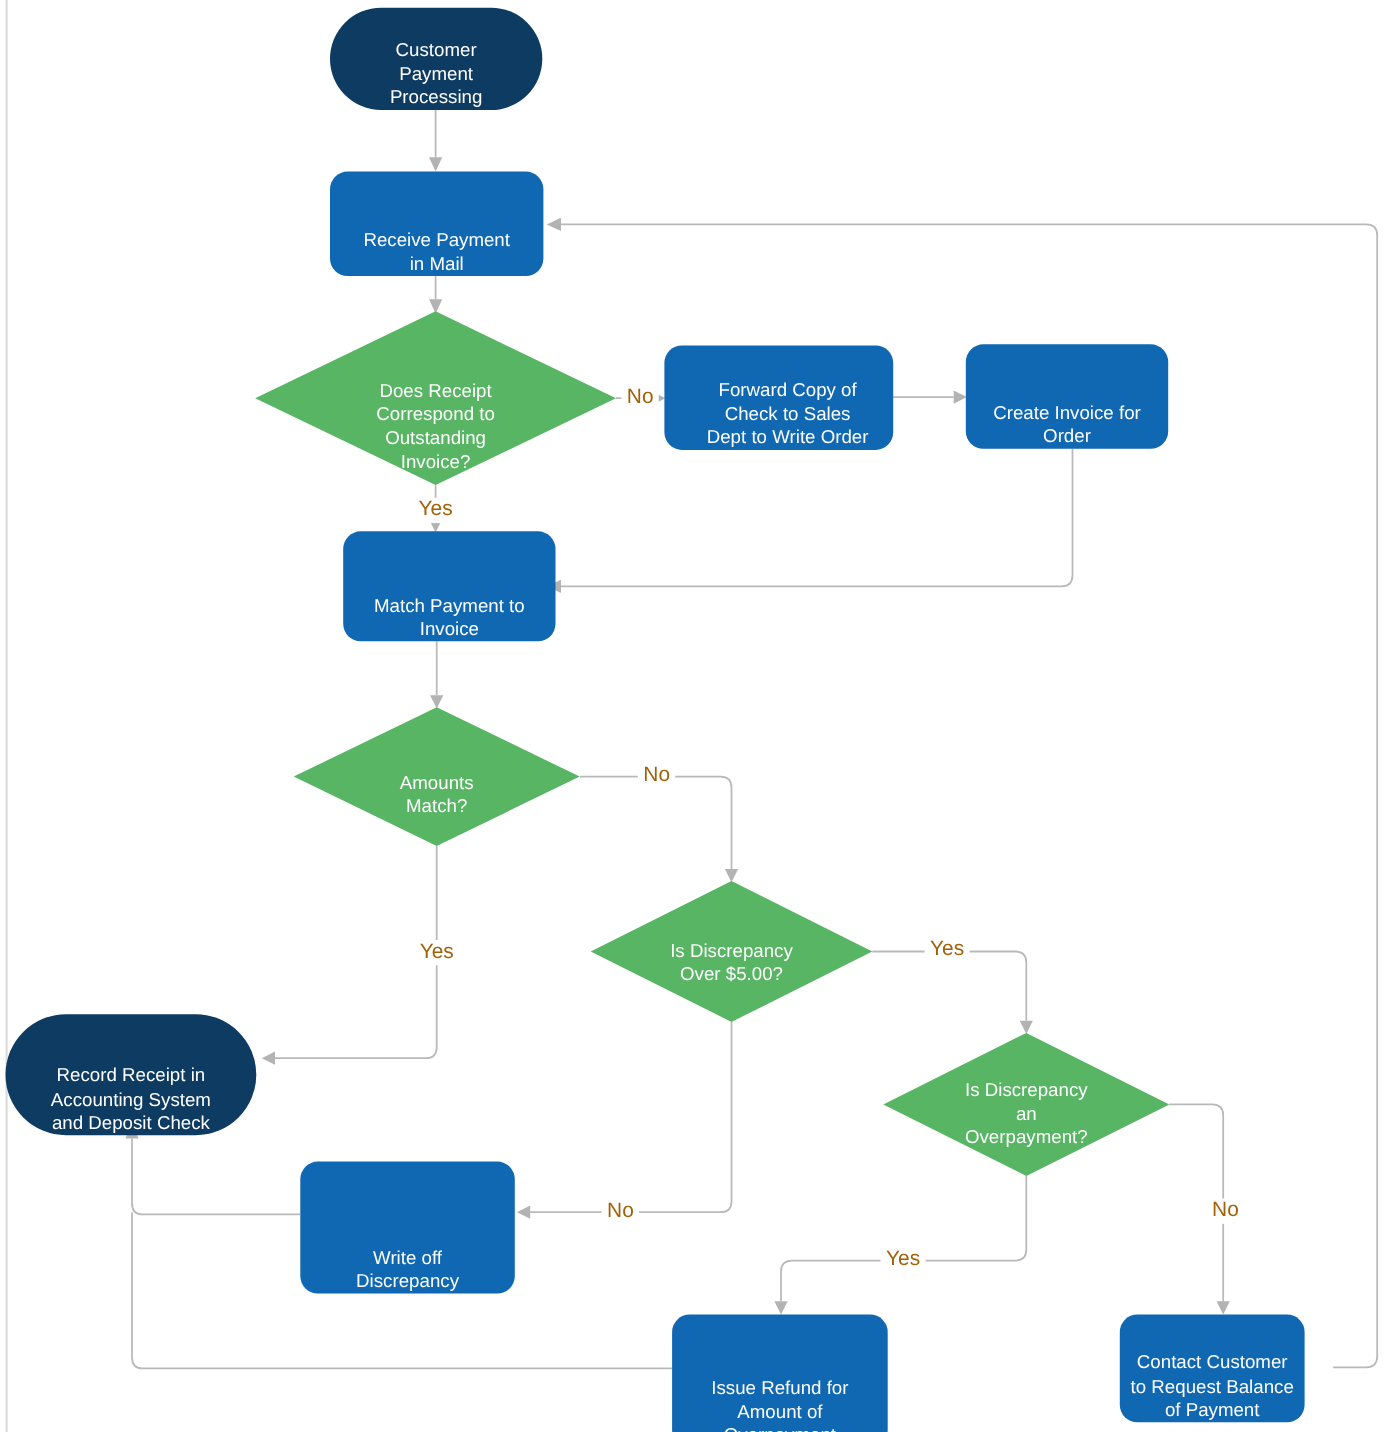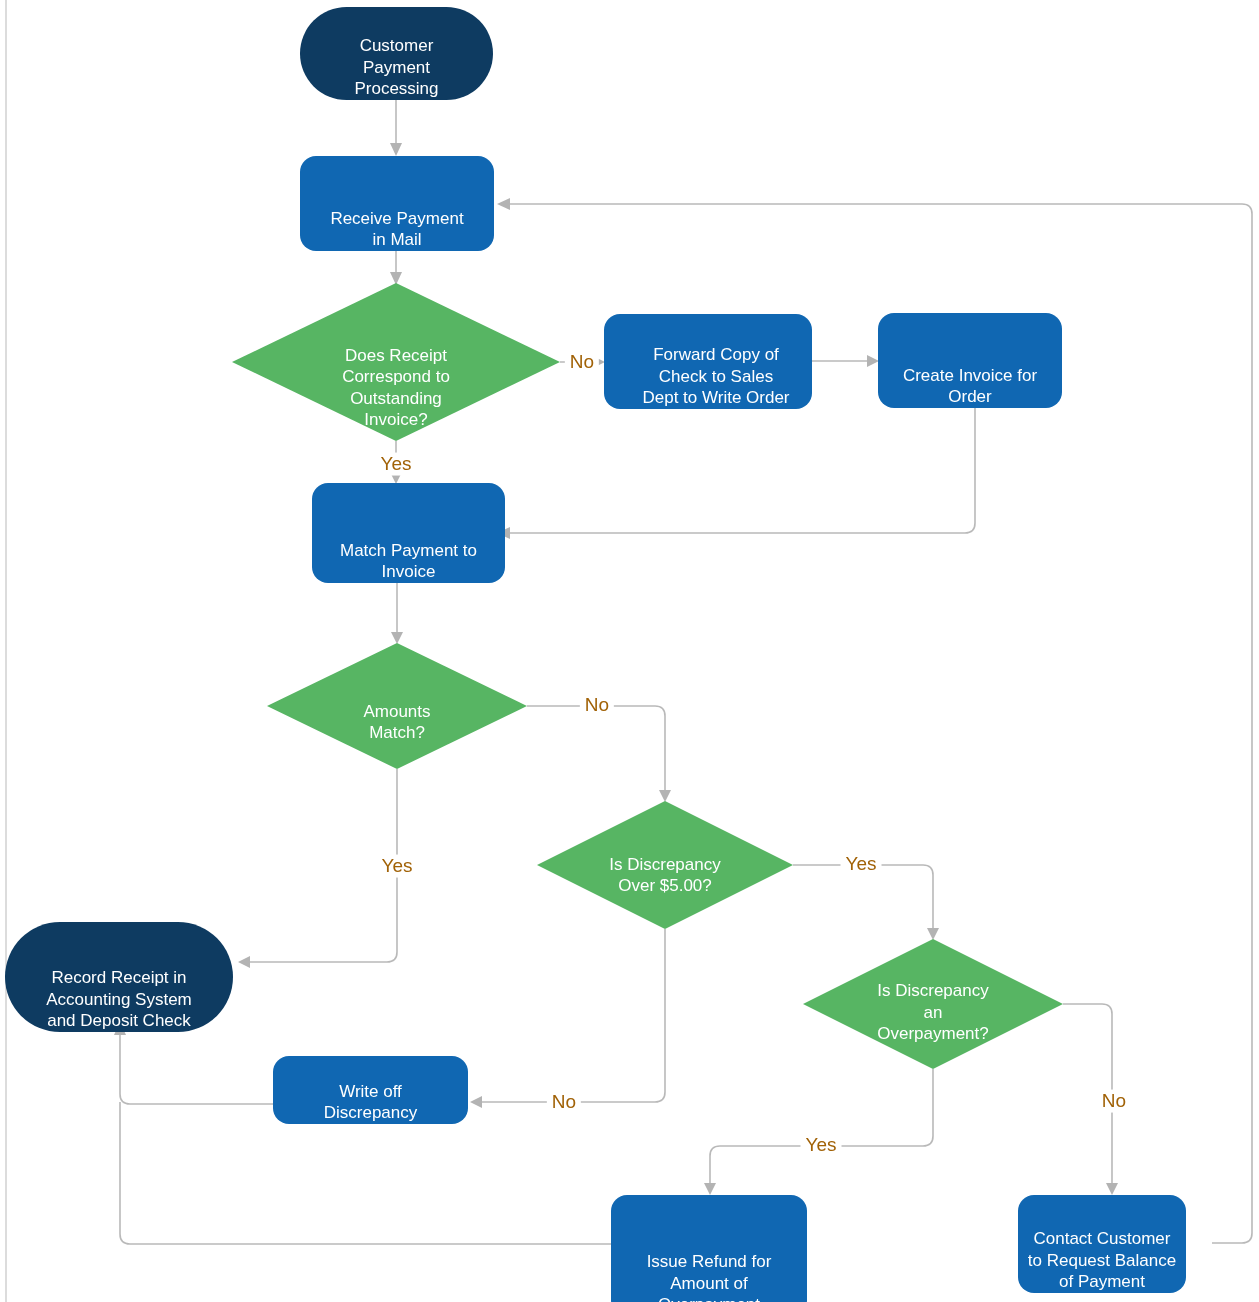--- a/index.html
+++ b/index.html
@@ -129,21 +129,21 @@
     <span>Match Payment to
 Invoice</span>
   </div>
 
   <div class="node terminator" style="left:5px;top:908px;width:228px;height:110px;border-radius:55px;margin-top:14px;">
     <span>Record Receipt in
 Accounting System
 and Deposit Check</span>
   </div>
 
-  <div class="node process" style="left:273px;top:1056px;width:195px;height:68px;">
+  <div class="node process" style="left:273px;top:1056px;width:195px;height:120px;">
     <span>Write off
 Discrepancy</span>
   </div>
 
   <div class="node process" style="left:611px;top:1195px;width:196px;height:121px;">
     <span>Issue Refund for
 Amount of
 Overpayment</span>
   </div>
 

